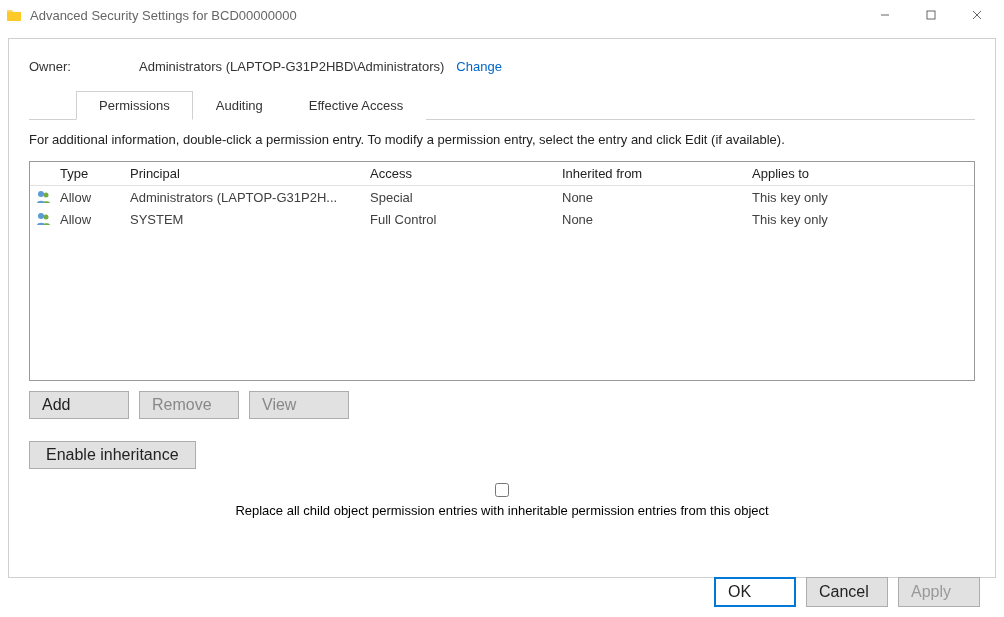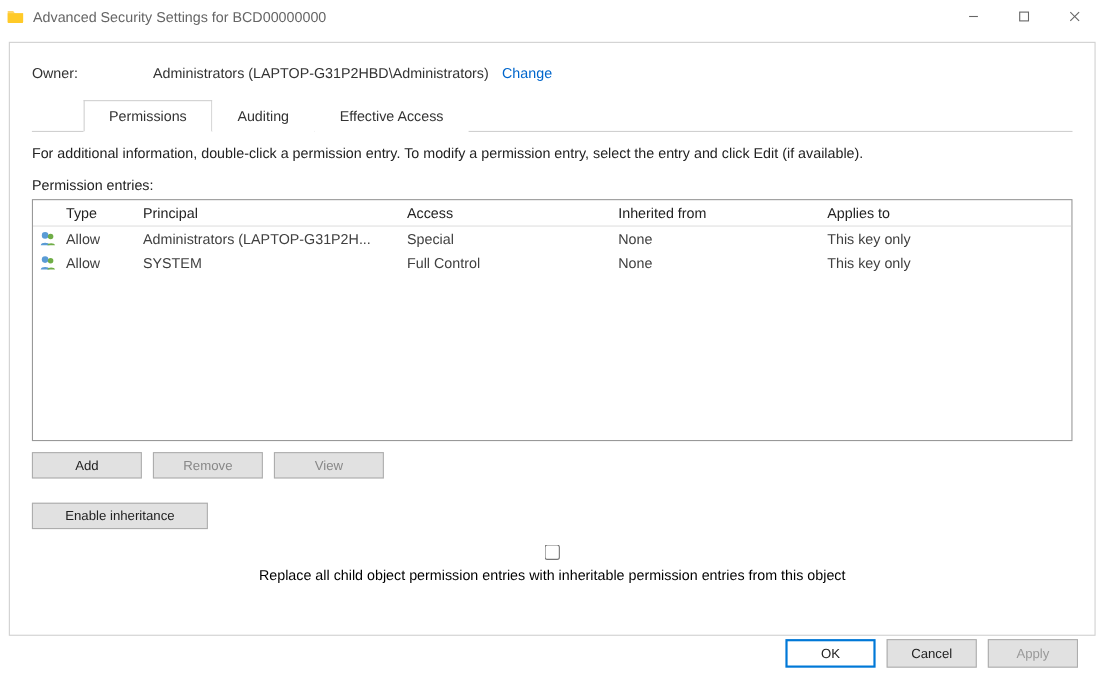--- a/index.html
+++ b/index.html
@@ -101,23 +101,23 @@
     .trow .col-icon { display:flex; align-items:center;}
     .user-icon { width:16px; height:16px; display:inline-flex;}
     .btn-row { margin-top: 10px; display:flex; gap: 10px; }
     .btn {
       min-width: 100px;
       padding: 4px 12px;
       background: #e1e1e1;
       border: 1px solid #adadad;
       cursor: pointer;
       font-family: inherit;
-      font-size: 12px;
+      font-size: 16px;
       color: #222;
-      text-align: center;
+      text-align: left;
     }
     .btn.disabled {
       color: #888;
       background: #e1e1e1;
     }
     .inherit-row { margin-top: 22px;}
     .inherit-btn { min-width: 160px; padding: 4px 16px;}
     .check-row {
       margin-top: 14px;
       display:flex;
@@ -173,21 +173,20 @@
   </div>
 
   <div class="tabs">
     <div class="tab active">Permissions</div>
     <div class="tab">Auditing</div>
     <div class="tab">Effective Access</div>
   </div>
 
   <div class="info-text">For additional information, double-click a permission entry. To modify a permission entry, select the entry and click Edit (if available).</div>
 
-  <div class="entries-label">Permission entries:</div>
 
   <div class="table-wrap">
     <div class="thead">
       <div class="col-icon"></div>
       <div class="col-type">Type</div>
       <div class="col-principal">Principal</div>
       <div class="col-access">Access</div>
       <div class="col-inherited">Inherited from</div>
       <div class="col-applies">Applies to</div>
     </div>

